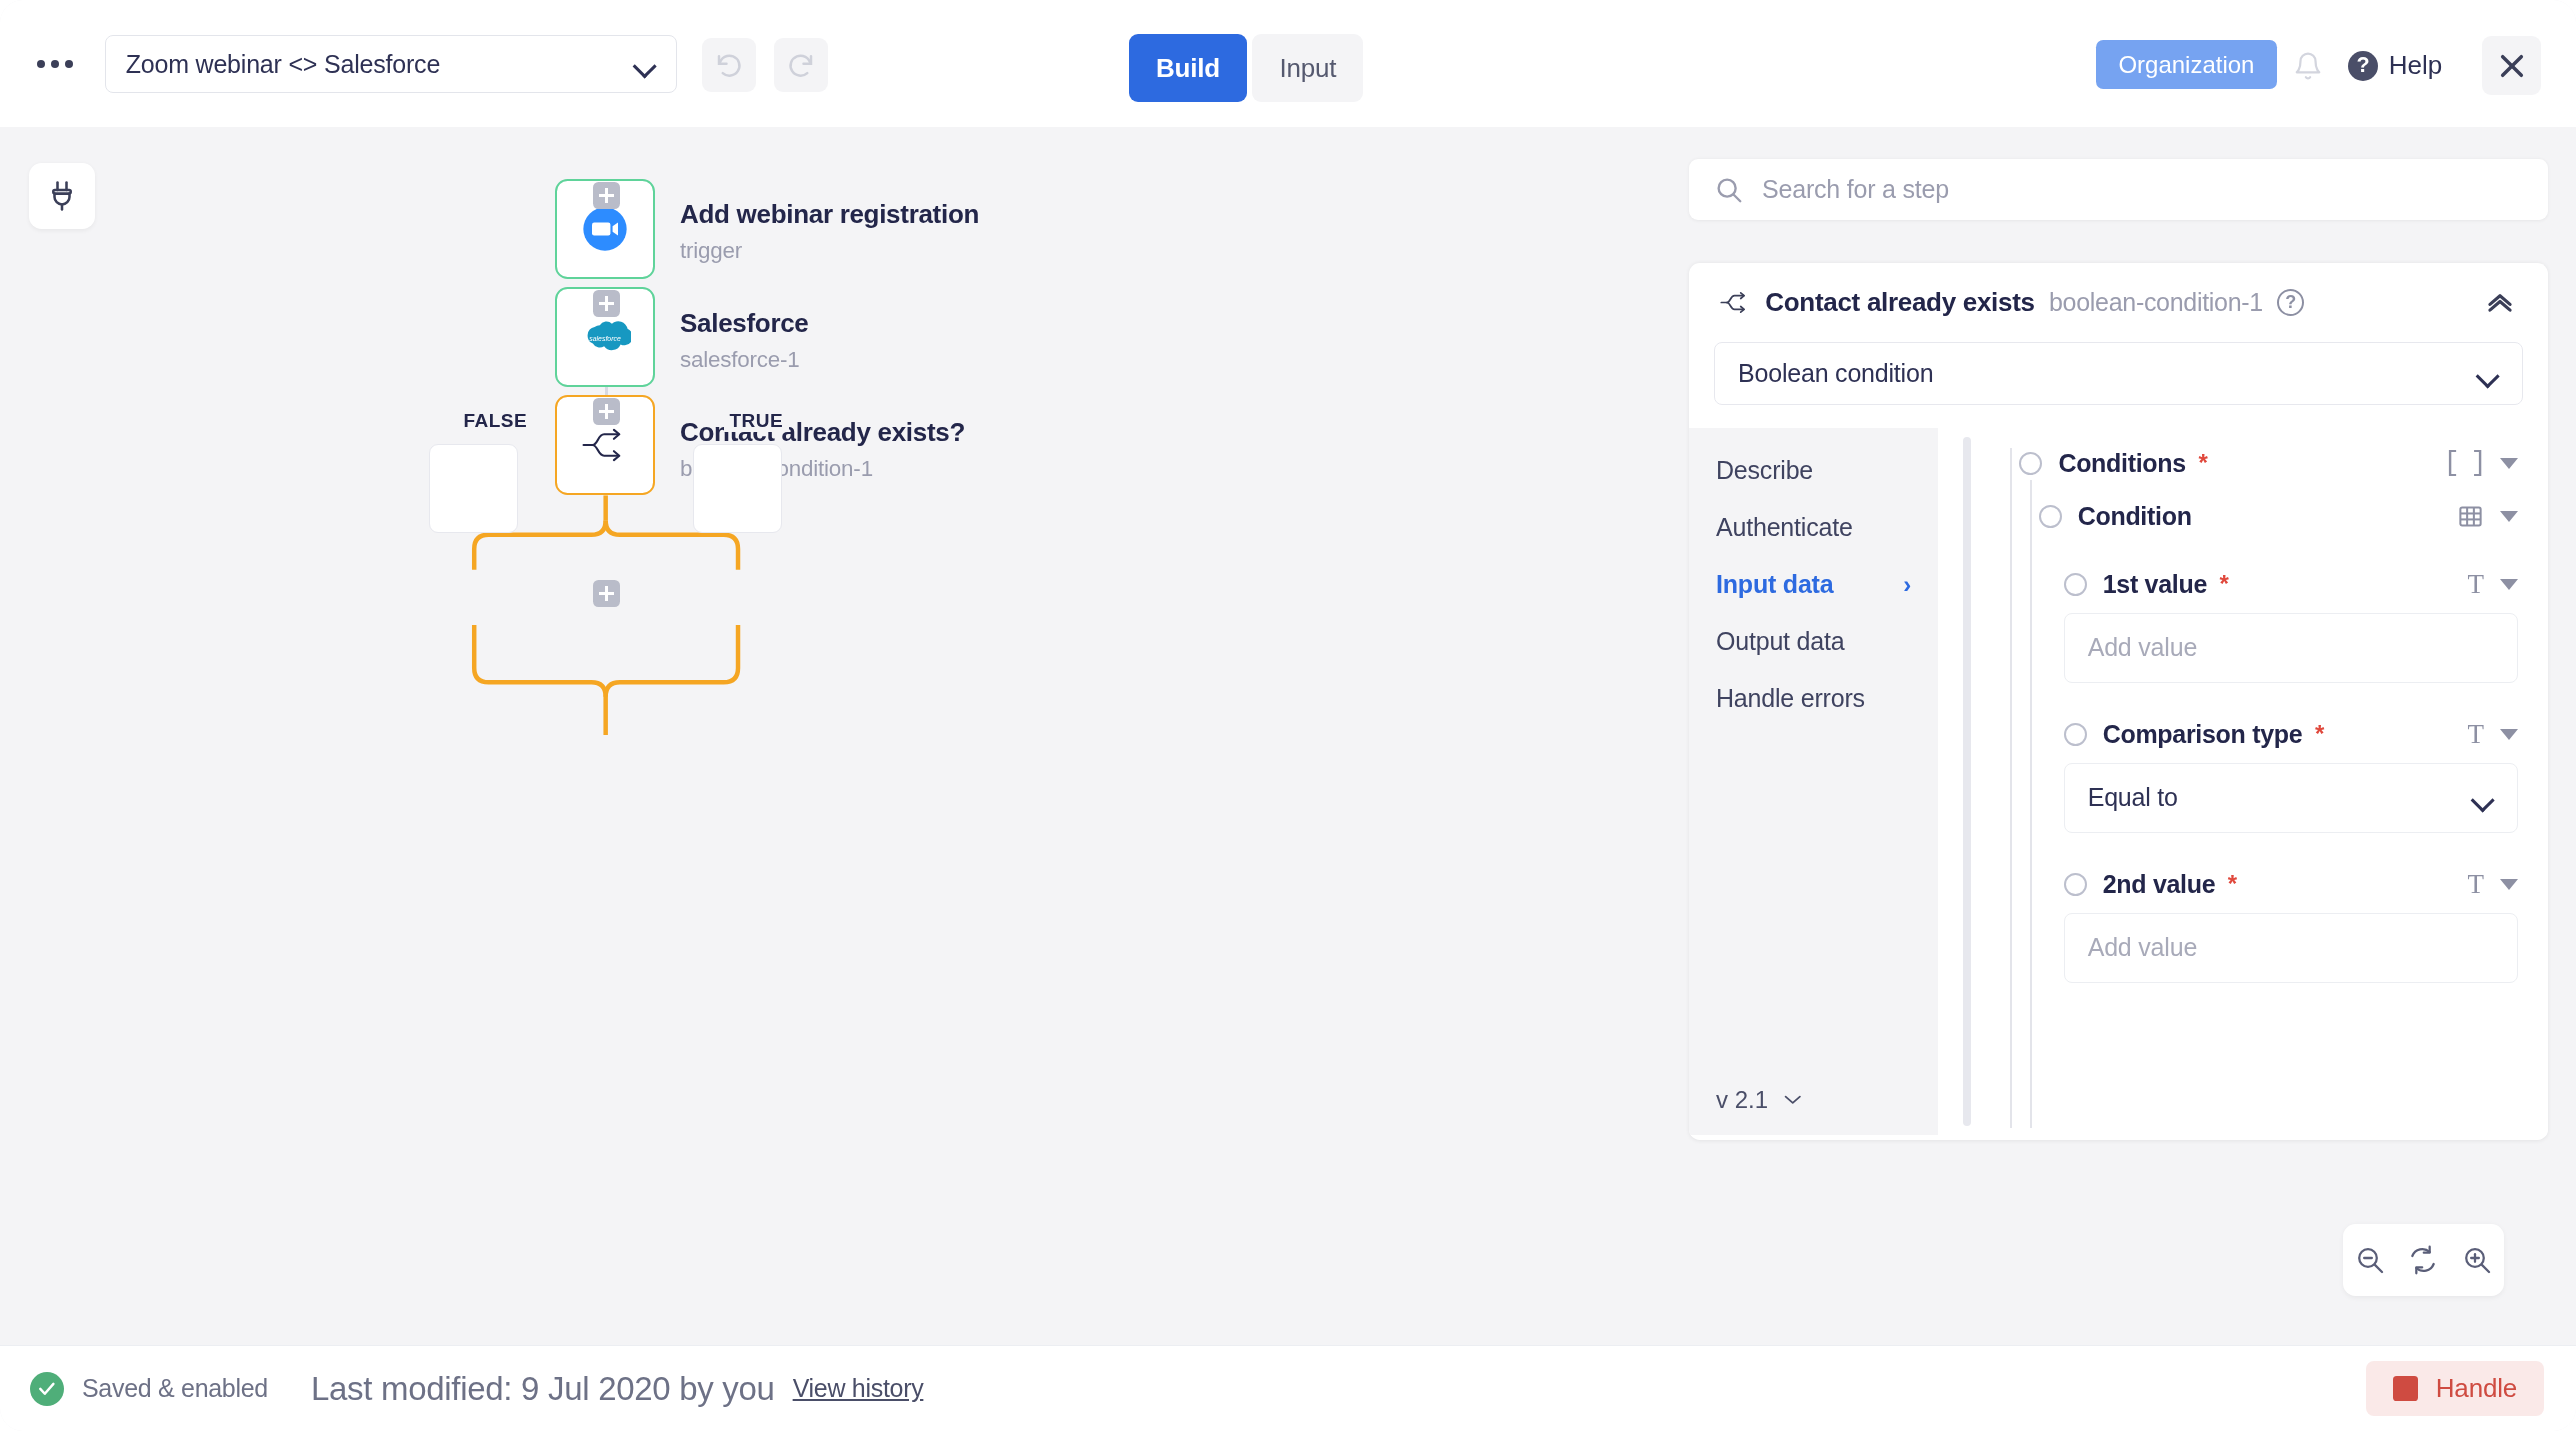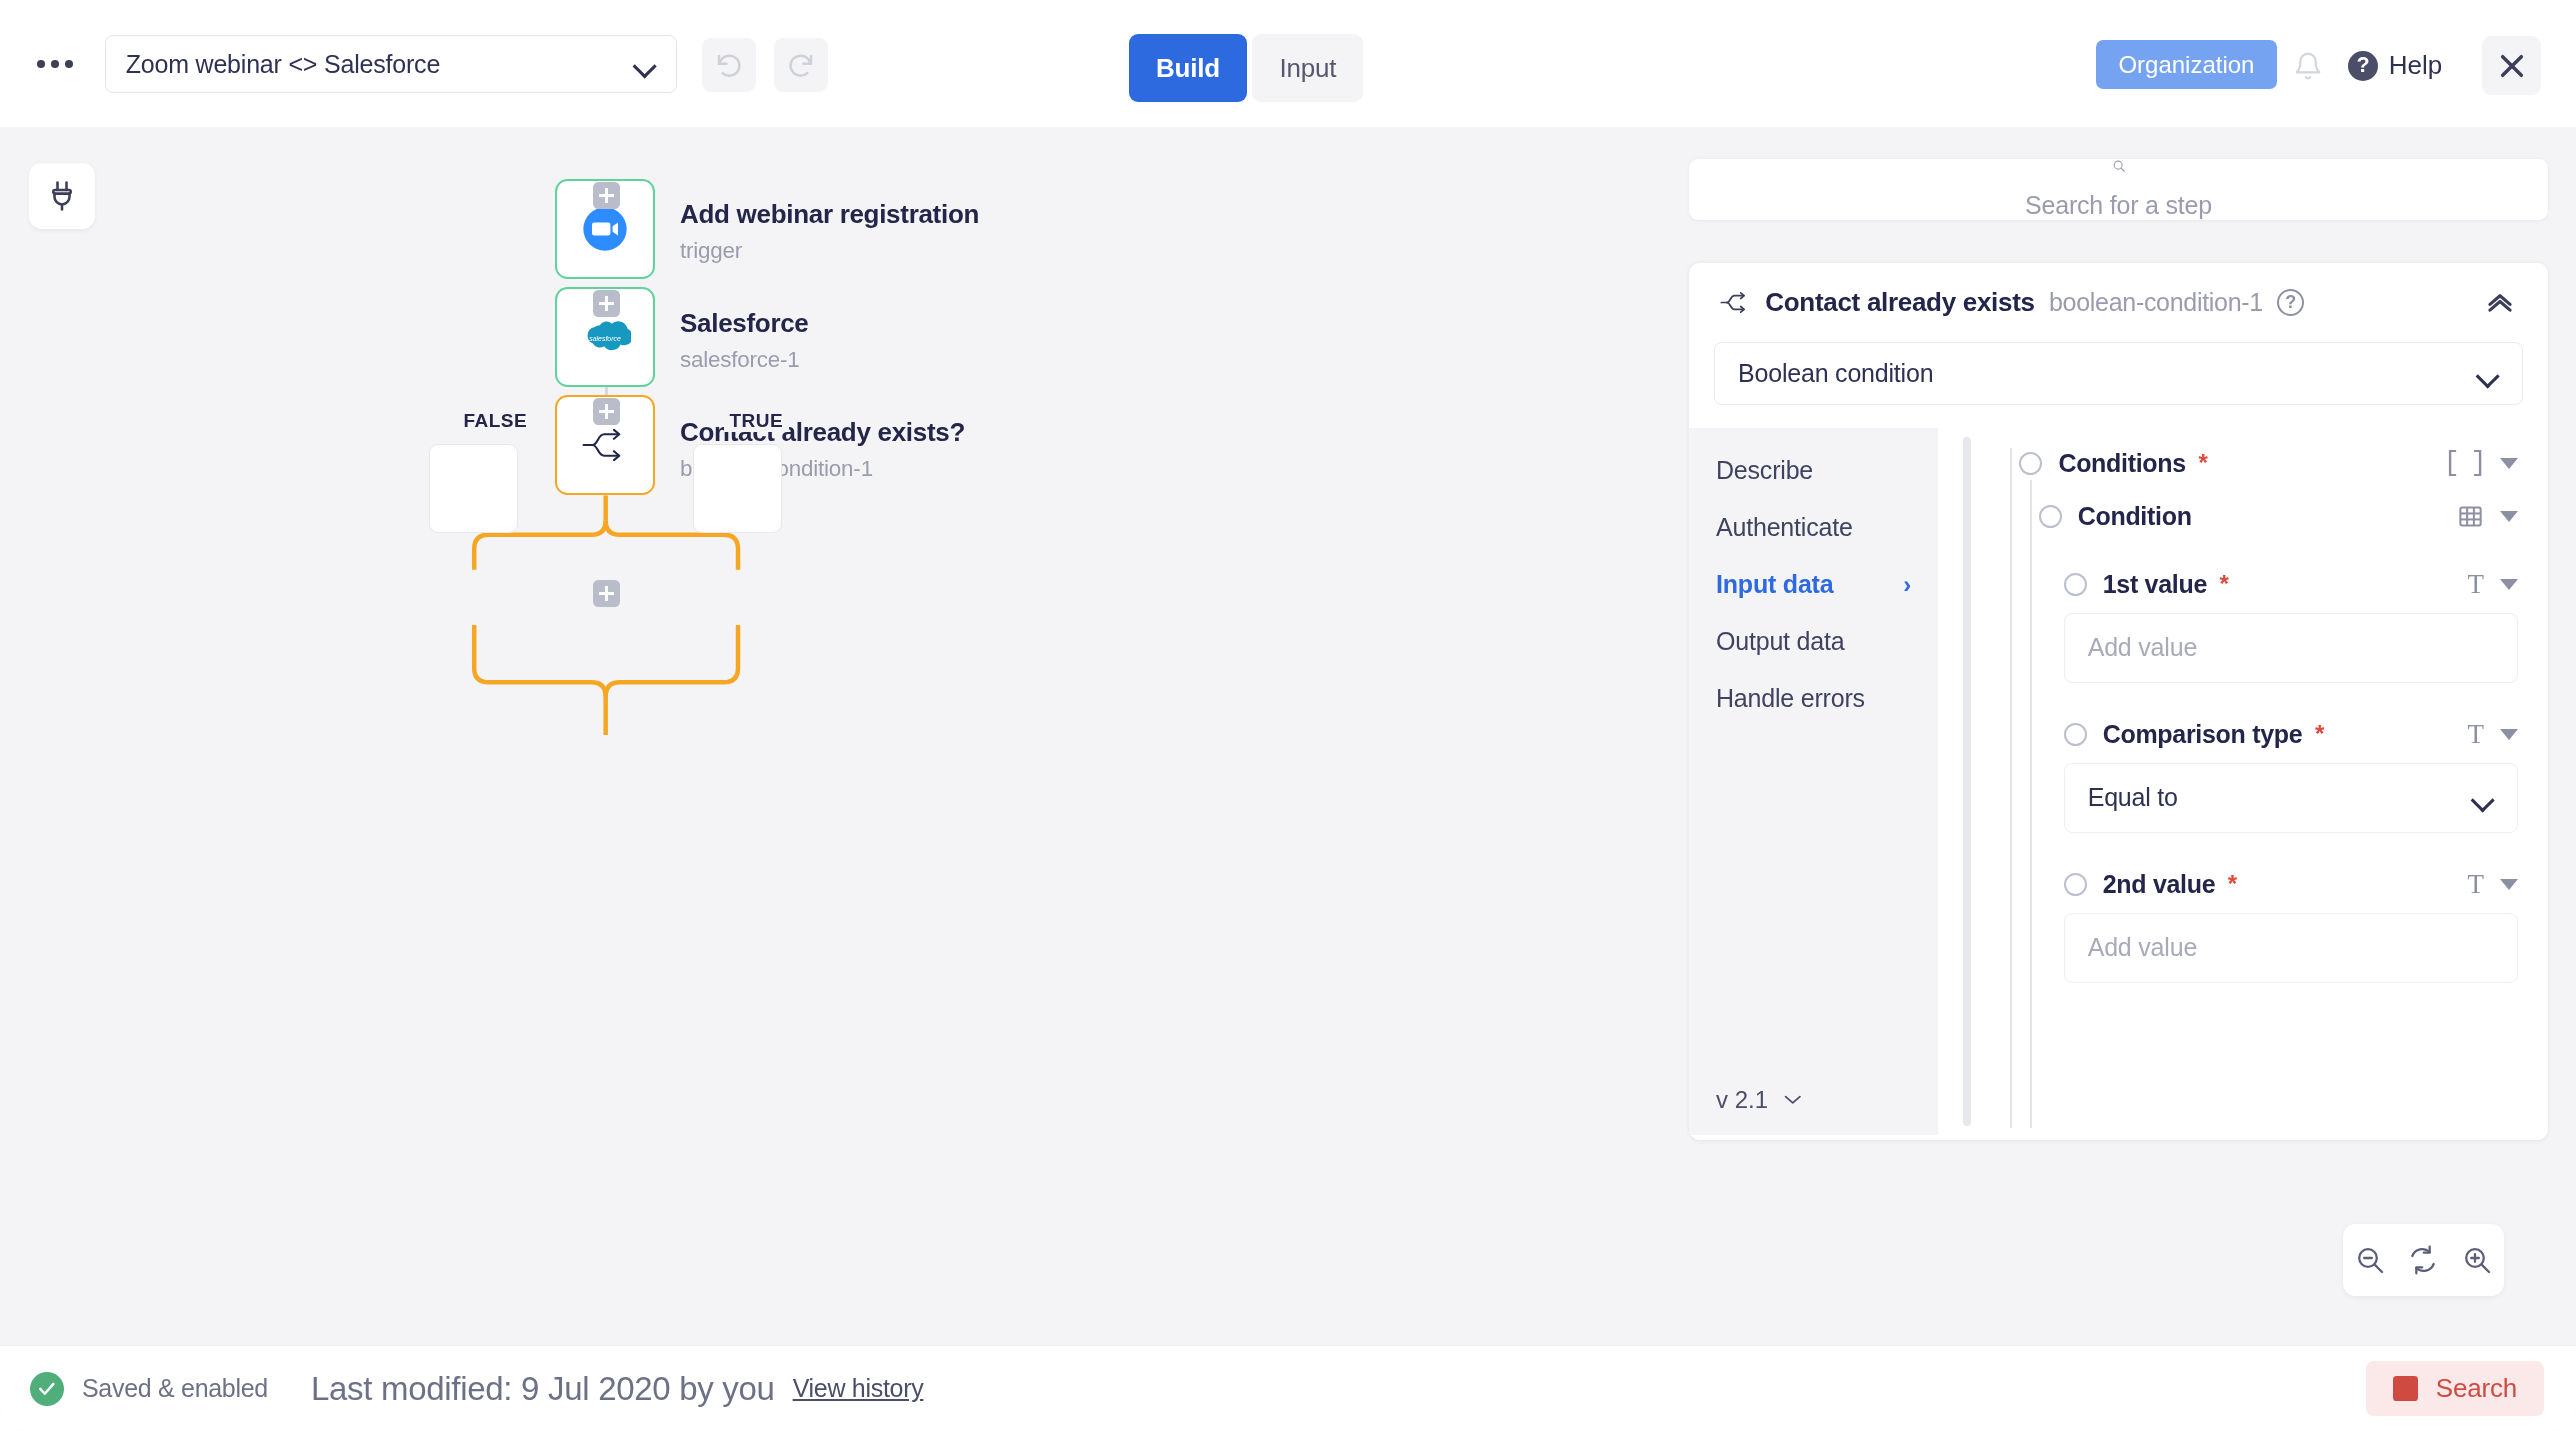--- a/index.html
+++ b/index.html
@@ -162,21 +162,20 @@
     box-shadow: 0 1.8px 5.4px rgba(0,0,0,.05);
   }
 
   
   .search-card {
     position: absolute; left: 1689px; top: 159px;
     width: 859px; height: 61px;
     background: #fff; border-radius: 9px;
     display: flex; align-items: center; padding: 0 25px; gap: 18px;
     box-shadow: 0 0.9px 3.6px rgba(0,0,0,.06);
-    flex-direction: column;
   }
   .search-card .ph { font-size: 25px; color: #9a9cae; letter-spacing: -0.2px; }
 
   .step-card {
     position: absolute; left: 1689px; top: 263px;
     width: 859px; height: 877px;
     background: #fff; border-radius: 10.7px; overflow: hidden;
     box-shadow: 0 0.9px 4.5px rgba(0,0,0,.07);
   }
   .step-head {
@@ -575,18 +574,18 @@
             <polyline points="4,12 9.5,18 20,6"></polyline>
           </svg>
       </span>
       <span class="txt">Saved &amp; enabled</span>
     </div>
     <span class="lastmod">Last modified: 9 Jul 2020 by you</span>
     <span class="viewhist">View history</span>
 
     <div class="disable-btn">
       <span class="sq"></span>
-      <span class="txt">Search</span>
+      <span class="txt">Handle</span>
     </div>
   </div>
 
 </div>
 
 
 </body></html>

